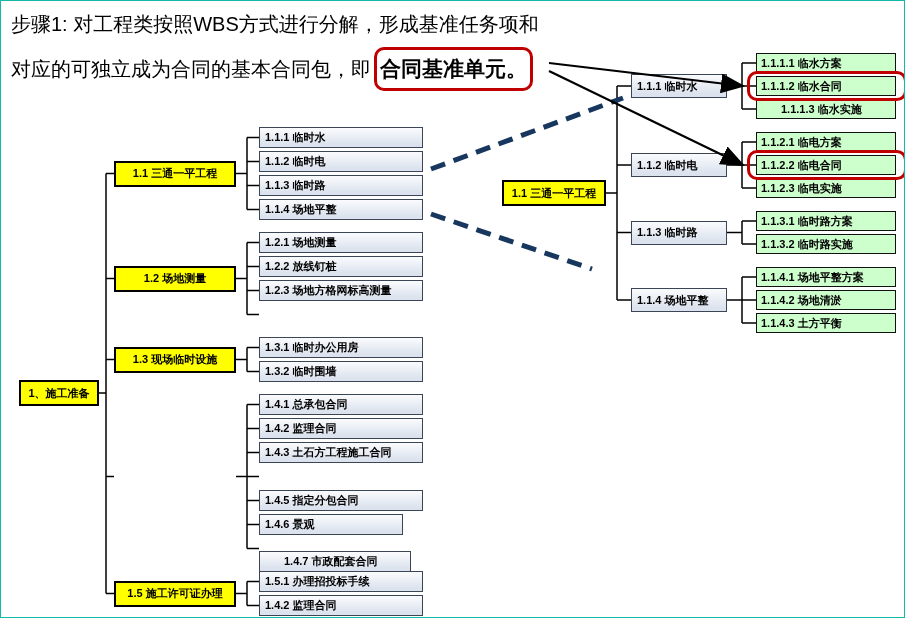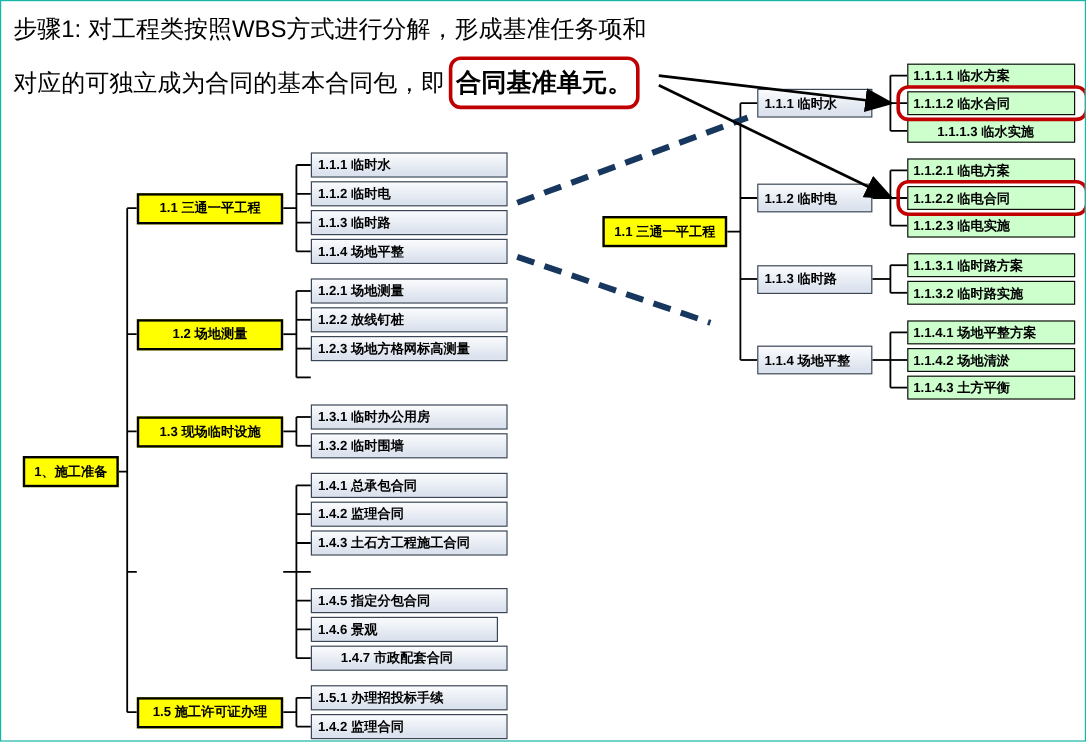--- a/index.html
+++ b/index.html
@@ -118,22 +118,22 @@
     <div class="node leaf-left" style="left: 258px; top: 255px; width: 164px; height: 21px;">1.2.2 放线钉桩</div>
     <div class="node leaf-left" style="left: 258px; top: 279px; width: 164px; height: 21px;">1.2.3 场地方格网标高测量</div>
     <div class="node yellow" style="left: 113px; top: 264.5px; width: 122px; height: 26px;">1.2 场地测量</div>
     <div class="node leaf-left" style="left: 258px; top: 336px; width: 164px; height: 21px;">1.3.1 临时办公用房</div>
     <div class="node leaf-left" style="left: 258px; top: 360px; width: 164px; height: 21px;">1.3.2 临时围墙</div>
     <div class="node yellow" style="left: 113px; top: 345.5px; width: 122px; height: 26px;">1.3 现场临时设施</div>
     <div class="node leaf-left" style="left: 258px; top: 393px; width: 164px; height: 21px;">1.4.1 总承包合同</div>
     <div class="node leaf-left" style="left: 258px; top: 417px; width: 164px; height: 21px;">1.4.2 监理合同</div>
     <div class="node leaf-left" style="left: 258px; top: 441px; width: 164px; height: 21px;">1.4.3 土石方工程施工合同</div>
     <div class="node leaf-left" style="left: 258px; top: 489px; width: 164px; height: 21px;">1.4.5 指定分包合同</div>
-    <div class="node leaf-left" style="left: 258px; top: 513px; width: 156px; height: 21px;">1.4.6 景观</div>
-    <div class="node leaf-left" style="left: 258px; top: 537px; width: 164px; height: 21px; padding-left: 24px;">1.4.7 市政配套合同</div>
+    <div class="node leaf-left" style="left: 258px; top: 513px; width: 144px; height: 21px;">1.4.6 景观</div>
+    <div class="node leaf-left" style="left: 258px; top: 550px; width: 152px; height: 21px; padding-left: 24px;">1.4.7 市政配套合同</div>
     <div class="node leaf-left" style="left: 258px; top: 570px; width: 164px; height: 21px;">1.5.1 办理招投标手续</div>
     <div class="node leaf-left" style="left: 258px; top: 594px; width: 164px; height: 21px;">1.4.2 监理合同</div>
     <div class="node yellow" style="left: 113px; top: 579.5px; width: 122px; height: 26px;">1.5 施工许可证办理</div>
     <div class="node yellow" style="left: 18px; top: 379px; width: 80px; height: 26px;">1、施工准备</div>
     <div class="node leaf-right" style="left: 755px; top: 52px; width: 140px; height: 20px;">1.1.1.1 临水方案</div>
     <div class="node leaf-right" style="left: 755px; top: 75px; width: 140px; height: 20px;">1.1.1.2 临水合同</div>
     <div class="ring" style="left: 746px; top: 70px; width: 160px; height: 30px;"></div>
     <div class="node leaf-right" style="left: 755px; top: 98px; width: 140px; height: 20px; padding-left: 24px;">1.1.1.3 临水实施</div>
     <div class="node leaf-left mid" style="left: 630px; top: 73px; width: 96px; height: 24px;">1.1.1 临时水</div>
     <div class="node leaf-right" style="left: 755px; top: 131px; width: 140px; height: 20px;">1.1.2.1 临电方案</div>

